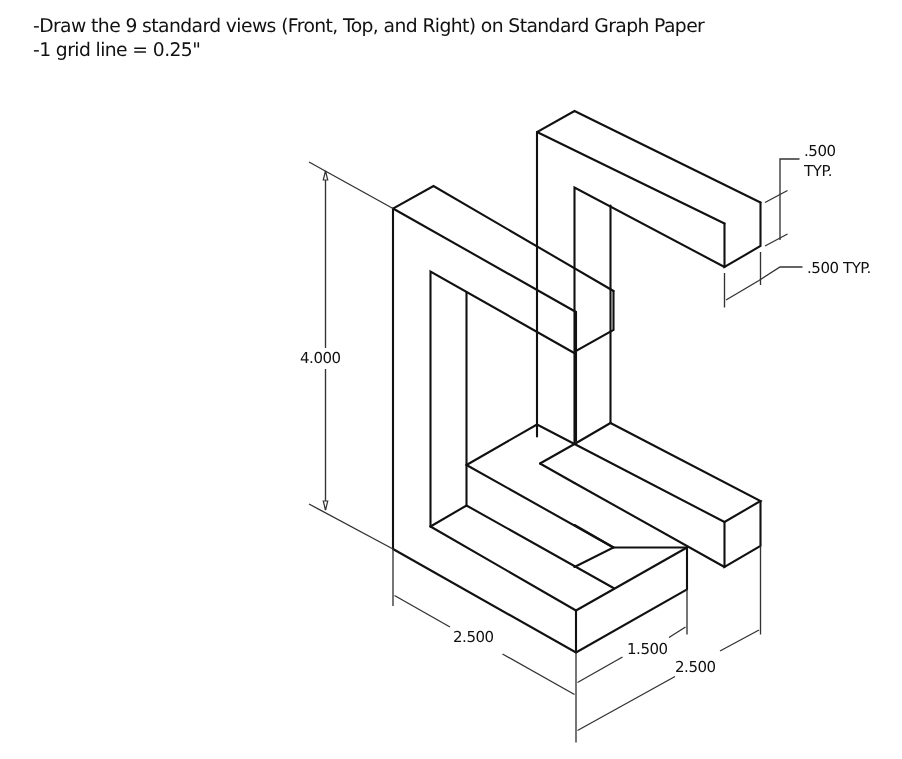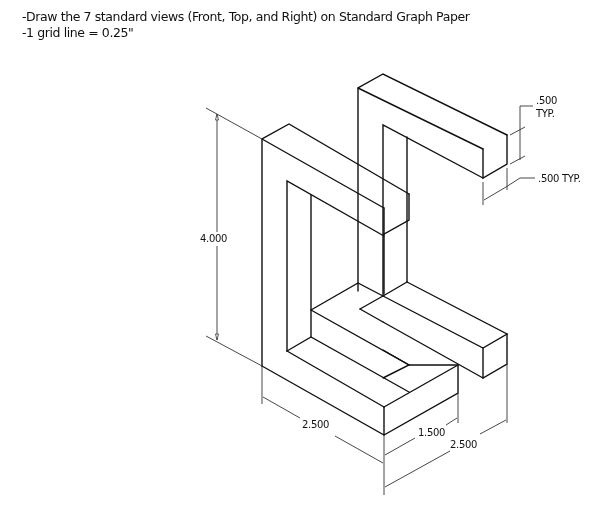--- a/index.html
+++ b/index.html
@@ -9,21 +9,21 @@
   svg { position: absolute; left: 0; top: 0; }
   .edge { stroke: #111; stroke-width: 1.4; fill: none; stroke-linecap: round; }
   .dim { stroke: #333; stroke-width: 0.9; fill: none; }
   .arrow { stroke: #333; stroke-width: 0.8; fill: #fff; }
   .dimtext { font-family: "DejaVu Sans", sans-serif; font-size: 10px; fill: #111; letter-spacing: -0.3px; }
 </style>
 </head>
 <body>
 
 <div class="instructions">
-  <div>-Draw the 7 standard views (Front, Top, and Right) on Standard Graph Paper</div>
+  <div>-Draw the 9 standard views (Front, Top, and Right) on Standard Graph Paper</div>
   <div>-1 grid line = 0.25"</div>
 </div>
 
 <svg width="601" height="506" viewBox="0 0 601 506">
 
   <g>
 
     <polyline class="edge" points="262,366 262,139 289,124 409,194"></polyline>
     <line class="edge" x1="262" y1="139" x2="384" y2="208"></line>
 

